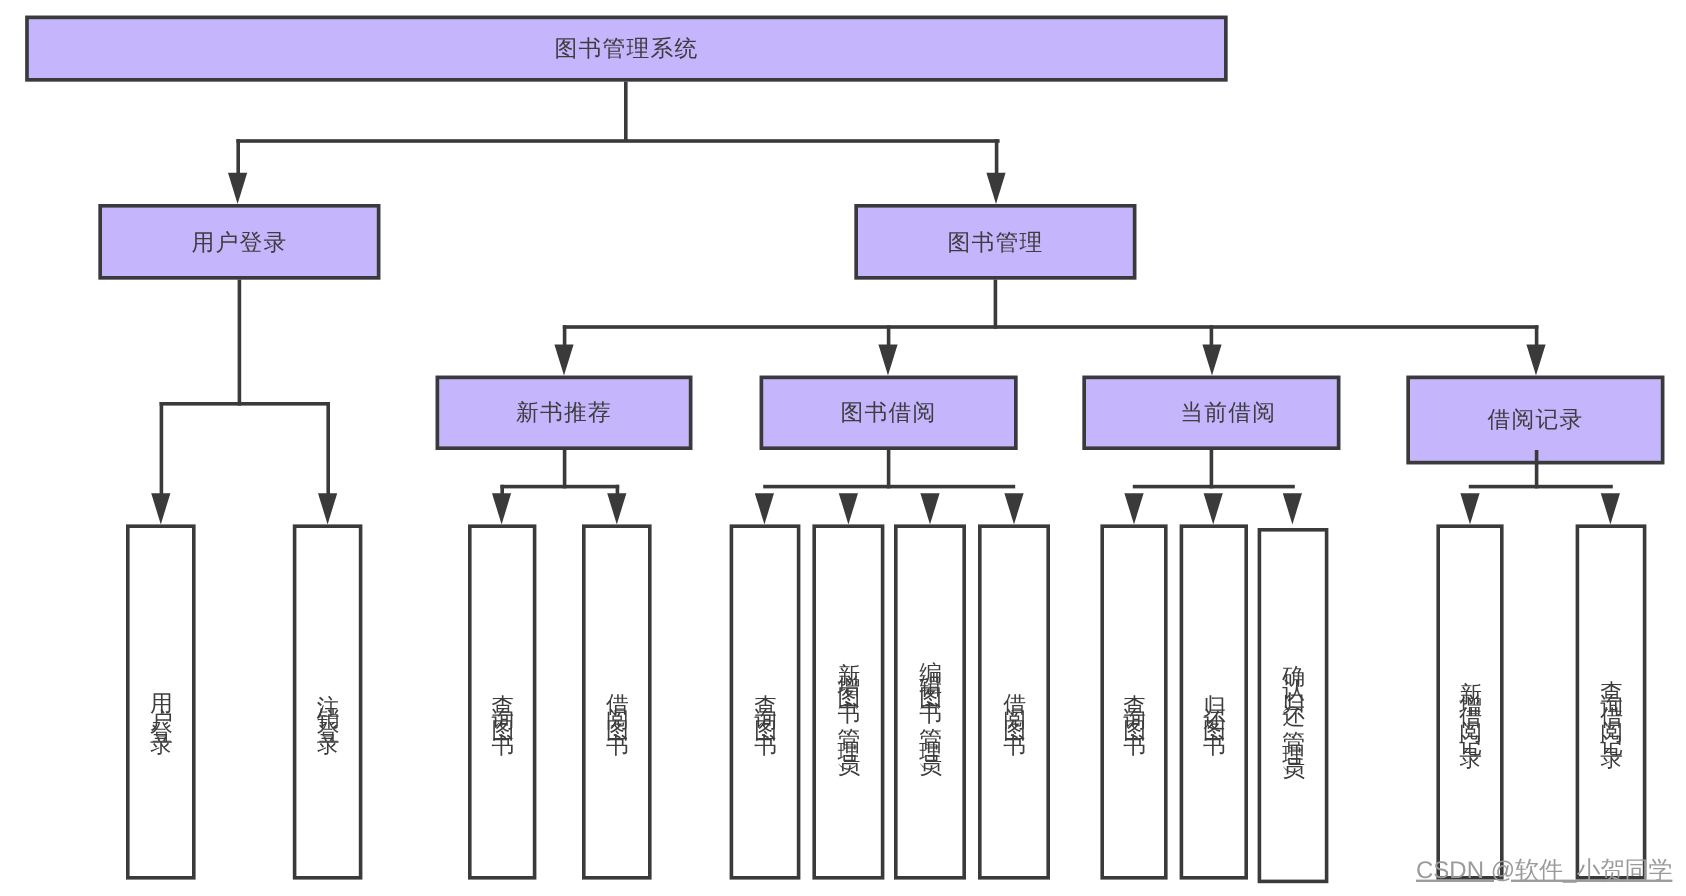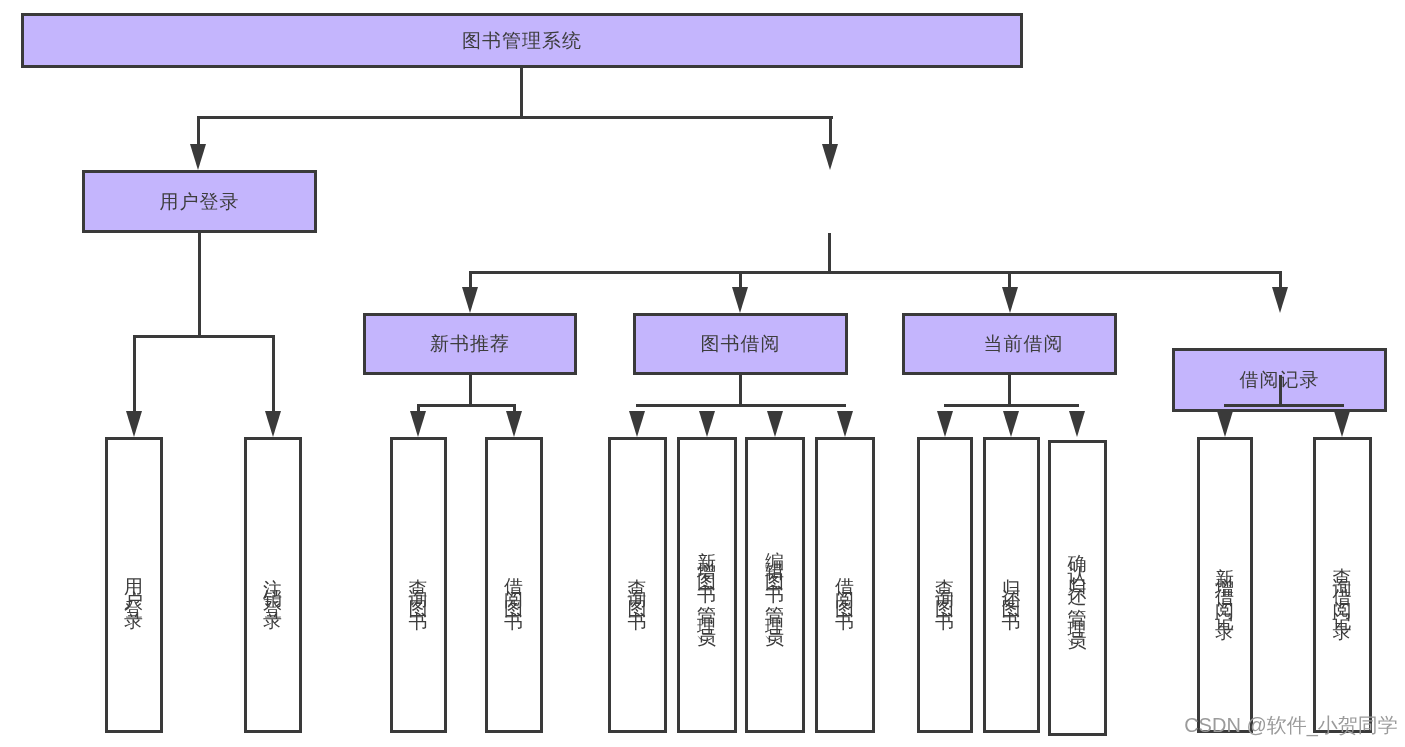--- a/index.html
+++ b/index.html
@@ -47,45 +47,49 @@
   .arrow{
     position:absolute;
     width:0;height:0;
     border-left:8px solid transparent;
     border-right:8px solid transparent;
     border-top:26px solid var(--line);
   }
   .watermark{
     position:absolute;
     left:1180px;top:712px;width:222px;
-    text-align:center;
+    text-align:left;
     font-size:20px;
     color:var(--wm);
     z-index:5;
     white-space:nowrap;
+    text-decoration:underline;
   }
 </style>
 </head>
 <body>
 
 <div class="canvas">
 
   <div class="node" style="left:21px;top:13px;width:1002px;height:55px;">
     <span>图书管理系统</span>
   </div>
 
   <div class="vline" style="left:520px;top:68px;height:50px;"></div>
   <div class="hline" style="left:197px;top:116px;width:636px;"></div>
   <div class="vline" style="left:197px;top:116px;height:32px;"></div>
   <div class="vline" style="left:829px;top:116px;height:32px;"></div>
   <div class="arrow" style="left:190px;top:144px;"></div>
   <div class="arrow" style="left:822px;top:144px;"></div>
 
   <div class="node" style="left:82px;top:170px;width:235px;height:63px;">
     <span>用户登录</span>
+  </div>
+  <div class="node" style="left:712px;top:170px;width:235px;height:63px;">
+    <span>图书管理</span>
   </div>
 
   <div class="vline" style="left:198px;top:233px;height:105px;"></div>
   <div class="hline" style="left:133px;top:335px;width:142px;"></div>
   <div class="vline" style="left:133px;top:335px;height:80px;"></div>
   <div class="vline" style="left:272px;top:335px;height:80px;"></div>
   <div class="arrow" style="left:126px;top:411px;"></div>
   <div class="arrow" style="left:265px;top:411px;"></div>
 
   <div class="vline" style="left:828px;top:233px;height:41px;"></div>
@@ -101,21 +105,21 @@
 
   <div class="node" style="left:363px;top:313px;width:214px;height:62px;">
     <span>新书推荐</span>
   </div>
   <div class="node" style="left:633px;top:313px;width:215px;height:62px;">
     <span>图书借阅</span>
   </div>
   <div class="node" style="left:902px;top:313px;width:215px;height:62px;padding-left:28px;">
     <span>当前借阅</span>
   </div>
-  <div class="node" style="left:1172px;top:313px;width:215px;height:64px;margin-top:35px;">
+  <div class="node" style="left:1172px;top:313px;width:215px;height:74px;">
     <span>借阅记录</span>
   </div>
 
   <div class="vline" style="left:469px;top:375px;height:32px;"></div>
   <div class="hline" style="left:417px;top:404px;width:99px;"></div>
   <div class="vline" style="left:417px;top:404px;height:12px;"></div>
   <div class="vline" style="left:513px;top:404px;height:12px;"></div>
   <div class="arrow" style="left:410px;top:411px;"></div>
   <div class="arrow" style="left:506px;top:411px;"></div>
 

